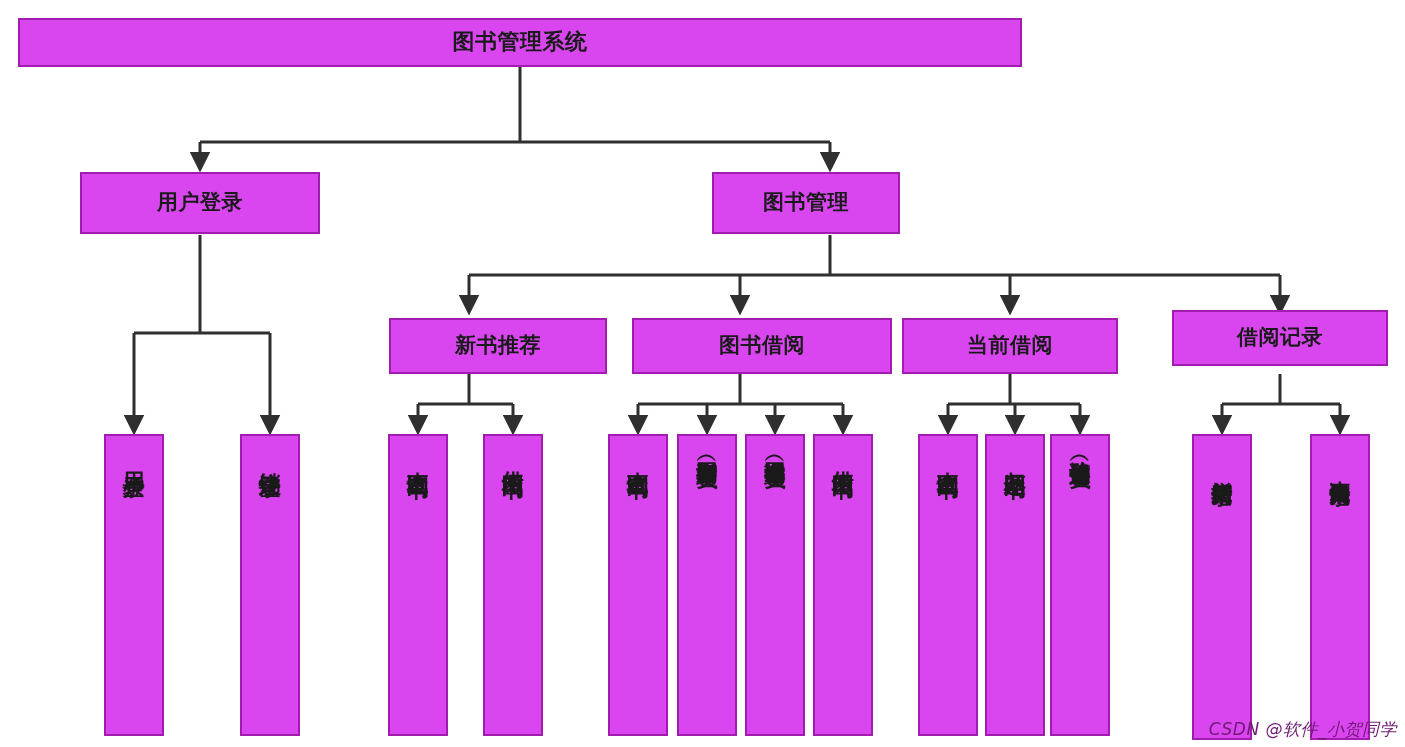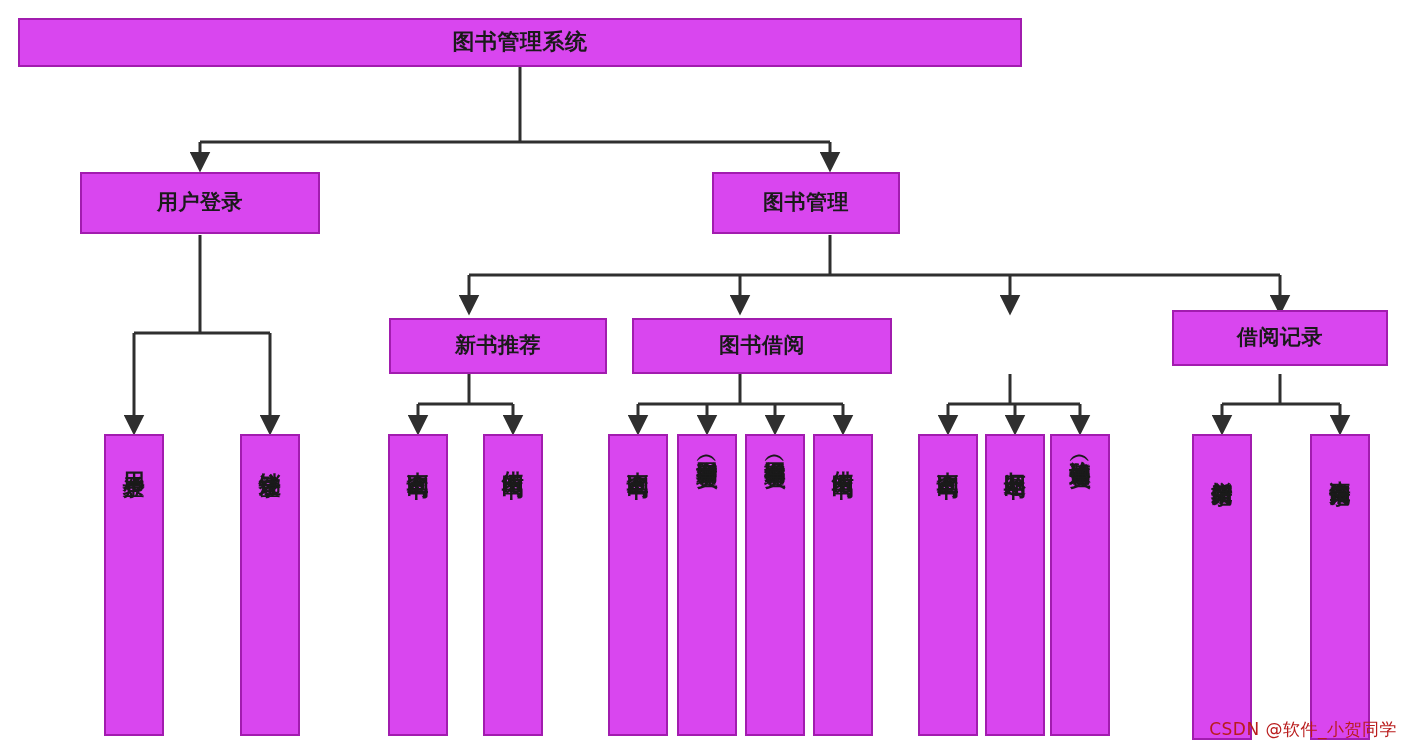--- a/index.html
+++ b/index.html
@@ -61,23 +61,24 @@
   }
   .vtext-tall {
     font-size: 21px;
     letter-spacing: 1px;
   }
   #watermark {
     position: absolute;
     right: 8px;
     bottom: 6px;
     font-size: 17px;
-    color: #b91c1c;
+    color: #701a75;
     letter-spacing: 0.5px;
     white-space: nowrap;
+    font-style: italic;
   }
 </style>
 </head>
 <body>
 
 <div id="diagram-root">
 
   <svg id="connector-layer" viewBox="0 0 1405 747" xmlns="http://www.w3.org/2000/svg">
     <defs>
       <marker id="arrow" viewBox="0 0 12 12" refX="6" refY="6" markerWidth="7" markerHeight="7" orient="auto-start-reverse">
@@ -142,20 +143,23 @@
   </div>
 
   <div class="node node-h" style="left:360px; top:318px; width:218px; height:56px;margin-left:29px;">
     <span>新书推荐</span>
   </div>
 
   <div class="node node-h" style="left:632px; top:318px; width:260px; height:56px;">
     <span>图书借阅</span>
   </div>
 
+  <div class="node node-h" style="left:902px; top:318px; width:216px; height:56px;">
+    <span>当前借阅</span>
+  </div>
 
   <div class="node node-h" style="left:1172px; top:310px; width:216px; height:56px;">
     <span>借阅记录</span>
   </div>
 
   <div class="node node-v" style="left:104px; top:434px; width:60px; height:302px;">
     <span class="vtext">用户登录</span>
   </div>
 
   <div class="node node-v" style="left:240px; top:434px; width:60px; height:302px;">

